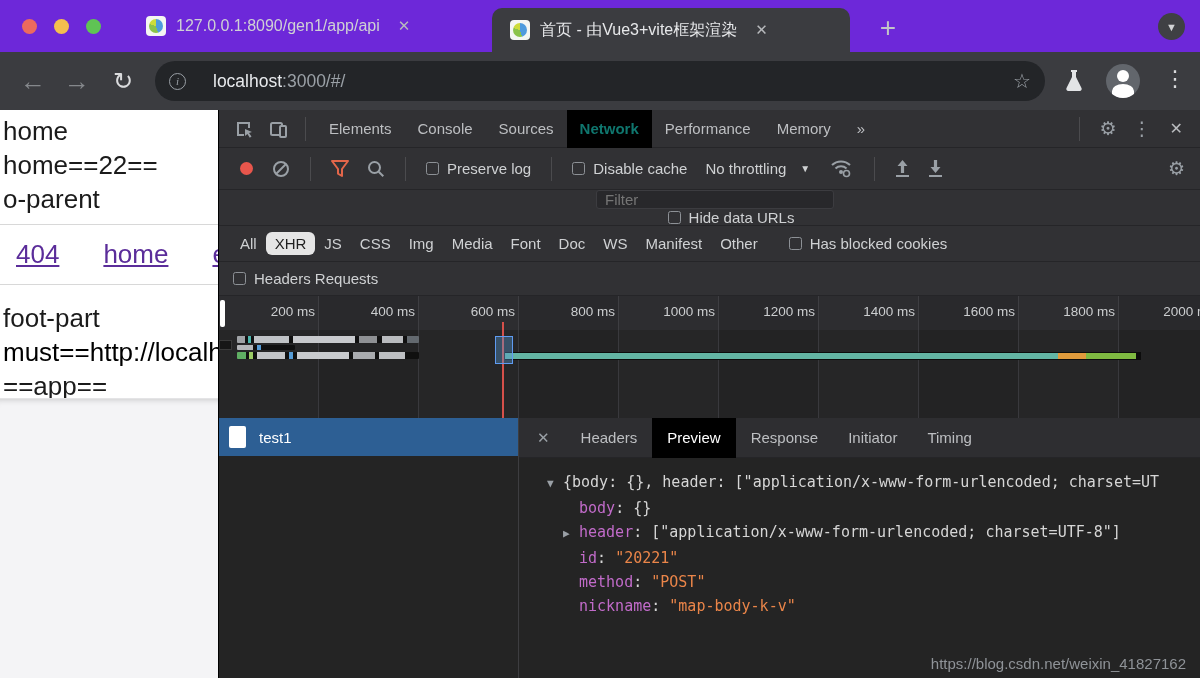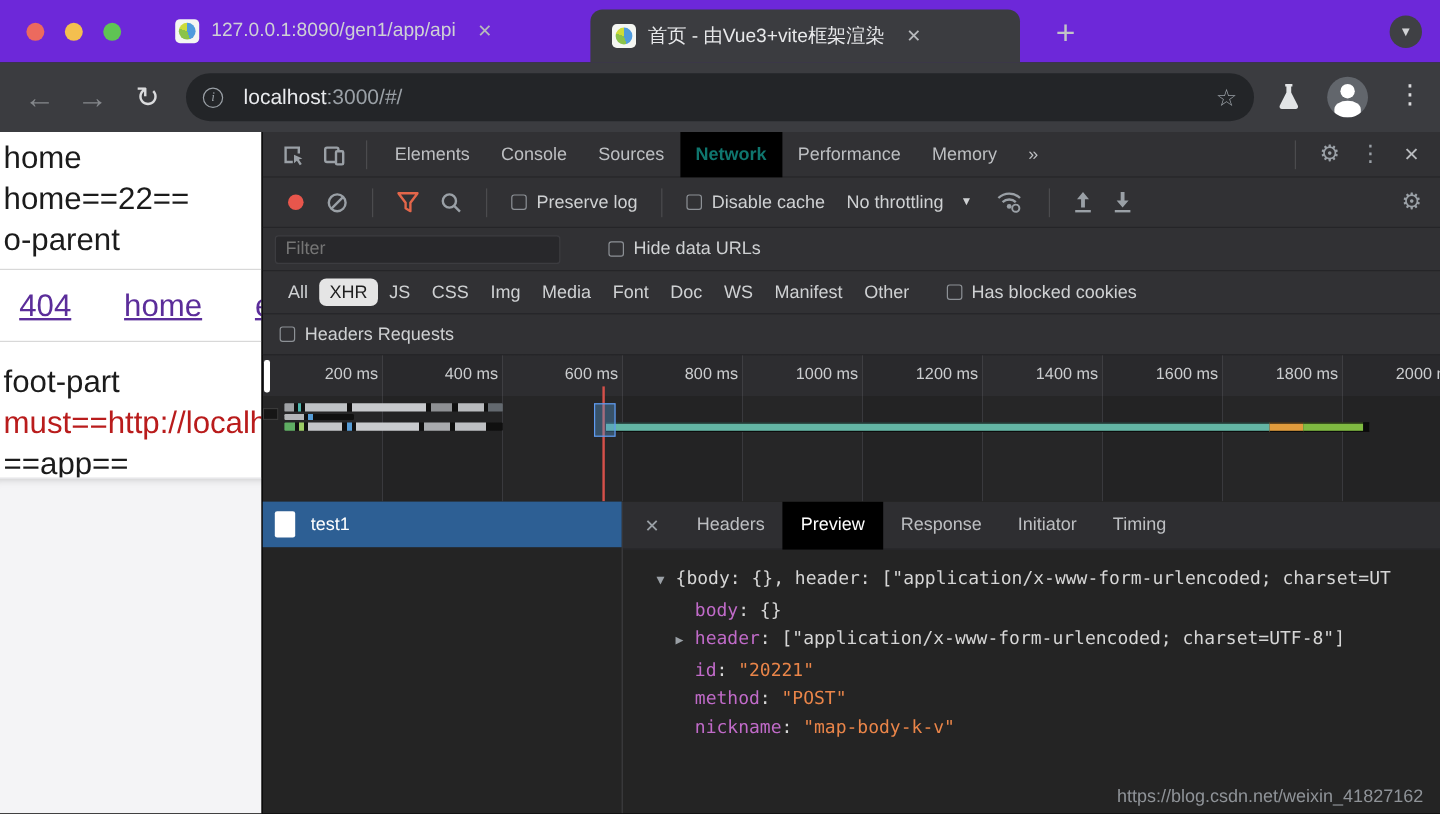--- a/index.html
+++ b/index.html
@@ -29,40 +29,40 @@
 
   .navbar{position:absolute;left:0;top:52px;width:1200px;height:58px;background:#3b3c40;}
   .nav-ic{position:absolute;top:0;height:58px;display:flex;align-items:center;justify-content:center;}
   .back{left:14px;width:38px;color:#85888c;font-size:26px;}
   .fwd{left:58px;width:38px;color:#85888c;font-size:26px;}
   .reload{left:104px;width:38px;color:#dadbdd;font-size:24px;}
   .omnibox{position:absolute;left:155px;top:9px;width:890px;height:40px;border-radius:20px;background:#232528;
            display:flex;align-items:center;padding:0 14px;}
   .info-ic{width:17px;height:17px;border-radius:50%;border:1.5px solid #9aa0a6;color:#9aa0a6;font-size:11px;
            display:flex;align-items:center;justify-content:center;font-style:italic;font-family:"Liberation Serif",serif;flex:none;}
-  .url{margin-left:17px;font-size:17.5px;color:#e8eaed;white-space:nowrap;text-align:right;}
+  .url{margin-left:27px;font-size:17.5px;color:#e8eaed;white-space:nowrap;text-align:right;}
   .url .dim{color:#9aa0a6;}
   .omni-star{margin-left:auto;color:#9aa0a6;font-size:20px;}
   .flask{position:absolute;left:1062px;top:16px;color:#e4e6e8;}
   .avatar{position:absolute;left:1106px;top:12px;width:34px;height:34px;border-radius:50%;background:#62666c;
           overflow:hidden;display:flex;justify-content:center;}
   .avatar .head{position:absolute;top:6px;width:12px;height:12px;border-radius:50%;background:#fff;}
   .avatar .bust{position:absolute;top:20px;width:22px;height:14px;border-radius:50% 50% 0 0;background:#fff;}
   .menu-dots{position:absolute;left:1164px;top:14px;color:#dadbdd;font-size:22px;letter-spacing:0;}
 
   
   .page{position:absolute;left:0;top:110px;width:218px;height:568px;background:#fff;overflow:hidden;
         color:#1b1b1b;}
   .page .txt{font-size:26px;line-height:34px;white-space:nowrap;padding-left:3px;}
   .sec1{padding-top:4px;}
   .linkrow{border-top:1px solid #d8d8d8;border-bottom:1px solid #d8d8d8;margin-top:8px;
            padding:14px 0 14px 16px;display:flex;gap:44px;white-space:nowrap;}
   .plink{color:#5b2d9a;text-decoration:underline;font-size:26px;}
   .sec2{padding-top:16px;}
-  .ghost{color:#b91c1c;}
+  .ghost{color:#000000;}
   .page-gray{position:absolute;left:0;top:288px;width:218px;height:280px;background:#f4f4f6;
              border-top:1px solid #e4e4e6;box-shadow:inset 0 7px 7px -7px rgba(0,0,0,.22);}
 
   
   .devtools{position:absolute;left:218px;top:110px;width:982px;height:568px;background:#242424;
             border-left:1px solid #000;color:#c7c9cb;font-size:15px;}
   .row{position:absolute;left:0;width:982px;display:flex;align-items:center;background:#313134;}
   .sep{width:1px;height:24px;background:#4b4b4e;margin:0 10px;flex:none;}
 
   .dt-tabbar{top:0;height:38px;border-bottom:1px solid #252528;padding-left:8px;}
@@ -74,21 +74,21 @@
   .vdots{color:#9aa0a6;font-size:19px;padding:0 6px;}
   .dt-x{color:#b9bbbe;font-size:16px;padding:0 8px;}
 
   .dt-toolbar{top:38px;height:42px;border-bottom:1px solid #252528;padding-left:12px;gap:2px;}
   .rec{width:13px;height:13px;border-radius:50%;background:#e8564c;margin:0 9px;flex:none;}
   .chk{width:13px;height:13px;border:1.5px solid #8d9196;border-radius:2.5px;margin-right:8px;flex:none;}
   .tb-label{color:#cfd1d3;white-space:nowrap;}
   .tb-group{display:flex;align-items:center;padding:0 8px;}
   .caret{font-size:10px;color:#cfd1d3;margin-left:14px;}
 
-  .dt-filter{top:80px;height:36px;border-bottom:1px solid #252528;padding-left:10px;}
+  .dt-filter{top:80px;height:36px;border-bottom:1px solid #252528;padding-left:10px;flex-direction:column;}
   .filter-input{width:238px;height:24px;background:#28282b;border:1px solid #3c3c40;border-radius:3px;
                 color:#9aa0a6;font-size:15px;padding:0 8px;outline:none;font-family:inherit;}
   .hide-data{margin-left:32px;display:flex;align-items:center;}
 
   .dt-types{top:116px;height:36px;border-bottom:1px solid #252528;padding-left:12px;gap:0;}
   .type{padding:3px 9px;color:#cfd1d3;white-space:nowrap;}
   .type.selected{background:#e5e5e5;color:#1e1e1e;border-radius:6px;}
   .cookies{margin-left:14px;display:flex;align-items:center;}
 
   .dt-blocked{top:152px;height:34px;border-bottom:1px solid #252528;padding-left:14px;}

